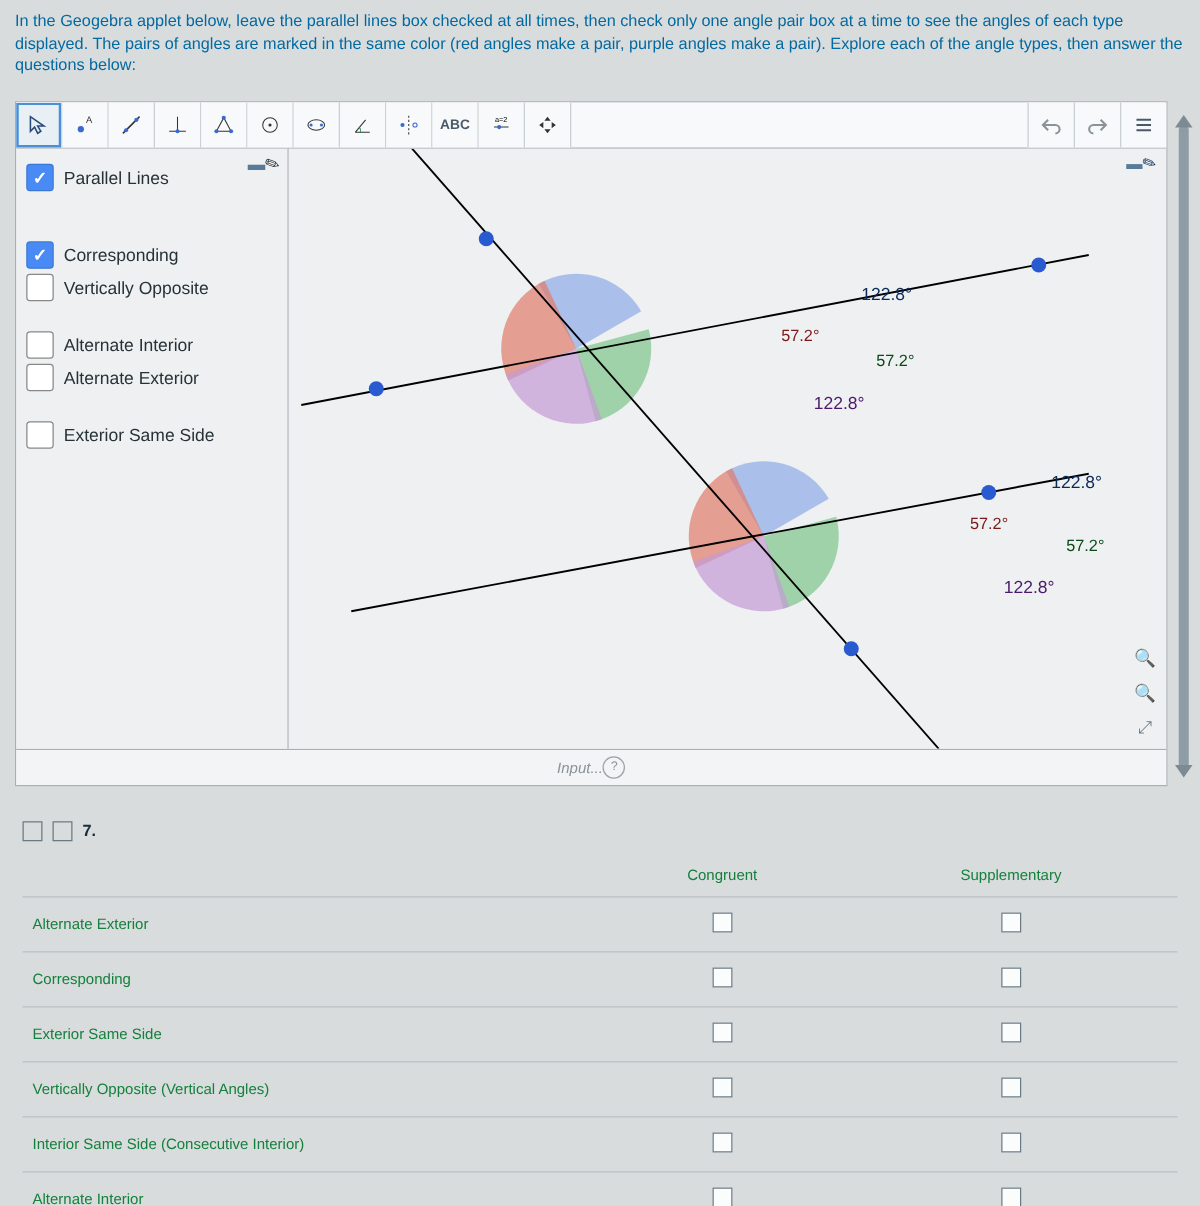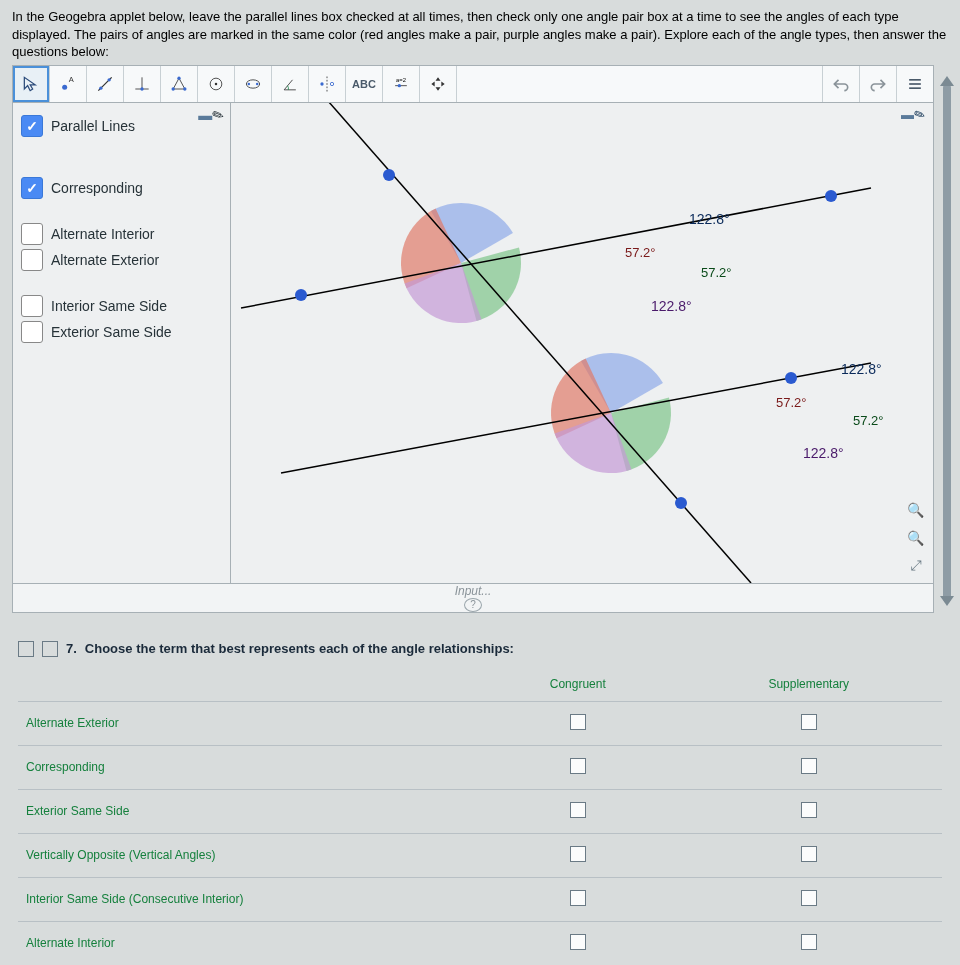--- a/index.html
+++ b/index.html
@@ -5,21 +5,21 @@
   body {
     margin: 0;
     padding: 8px 12px;
     font-family: Arial, Helvetica, sans-serif;
     background: #d8dcdc;
     color: #1a3a5a;
     font-size: 13px;
     width: 960px;
     box-sizing: border-box;
   }
-  .instructions { font-size: 13px; line-height: 1.35; color: #000000; margin-bottom: 4px; }
+  .instructions { font-size: 13px; line-height: 1.35; color: #0369a1; margin-bottom: 20px; }
 
   .applet {
     border: 1px solid #a7b0b5;
     background: #e6e9ea;
     position: relative;
     width: 920px;
     margin-top: 4px;
   }
 
   .toolbar {
@@ -85,21 +85,20 @@
   }
   .zoom-tools div {
     width:22px; height:22px; display:flex; align-items:center; justify-content:center;
     color:#6a7a85; font-size:14px; cursor:pointer;
   }
 
   .input-row {
     border-top:1px solid #a7b0b5; height:28px; display:flex; align-items:center;
     padding:0 6px; background:#f2f4f5; color:#8a9399; font-style:italic; font-size:12px;
     justify-content:center;
-    flex-direction:column;
   }
   .help-ic { width:16px; height:16px; border:1px solid #9aa5ab; border-radius:50%;
     display:flex; align-items:center; justify-content:center; font-size:10px; font-style:normal;}
 
   .side-scroll {
     position:absolute; right:-18px; top:18px; bottom:10px; width:8px;
     background:#8e9ca5; border-radius:4px;
   }
   .side-scroll-handle { position:absolute; bottom:-4px; width:0;height:0;
     border-left:7px solid transparent;border-right:7px solid transparent;border-top:10px solid #7b8a93;
@@ -229,34 +228,34 @@
       <div class="chk-row">
         <div class="chk checked"></div>
         <span>Parallel Lines</span>
       </div>
       <div class="group-gap"></div>
         <div class="group-gap"></div>
       <div class="chk-row">
         <div class="chk checked"></div>
         <span>Corresponding</span>
       </div>
+      <div class="chk-row">
+        <div class="chk"></div>
+        <span>Vertically Opposite</span>
+      </div>
       <div class="group-gap"></div>
       <div class="chk-row">
         <div class="chk"></div>
         <span>Alternate Interior</span>
       </div>
       <div class="chk-row">
         <div class="chk"></div>
         <span>Alternate Exterior</span>
       </div>
       <div class="group-gap"></div>
-      <div class="chk-row">
-        <div class="chk"></div>
-        <span>Interior Same Side</span>
-      </div>
       <div class="chk-row">
         <div class="chk"></div>
         <span>Exterior Same Side</span>
       </div>
     </div>
 
     <div class="canvas">
       <span style="position:absolute;top:4px;right:8px;">
         <span style="color:#5a7a9a;">▬</span><span class="style-pencil">✎</span>
       </span>
@@ -314,21 +313,20 @@
     <div class="side-scroll-top"></div>
     <div class="side-scroll-handle"></div>
   </div>
 </div>
 
 <div class="question">
   <div class="q-head">
     <span class="flag-ic"></span>
     <span class="flag-ic"></span>
     <span>7.</span>
-    <span>Choose the term that best represents each of the angle relationships:</span>
   </div>
   <table class="grid">
     <thead>
       <tr>
         <th></th>
         <th>Congruent</th>
         <th>Supplementary</th>
       </tr>
     </thead>
     <tbody id="qrows">

